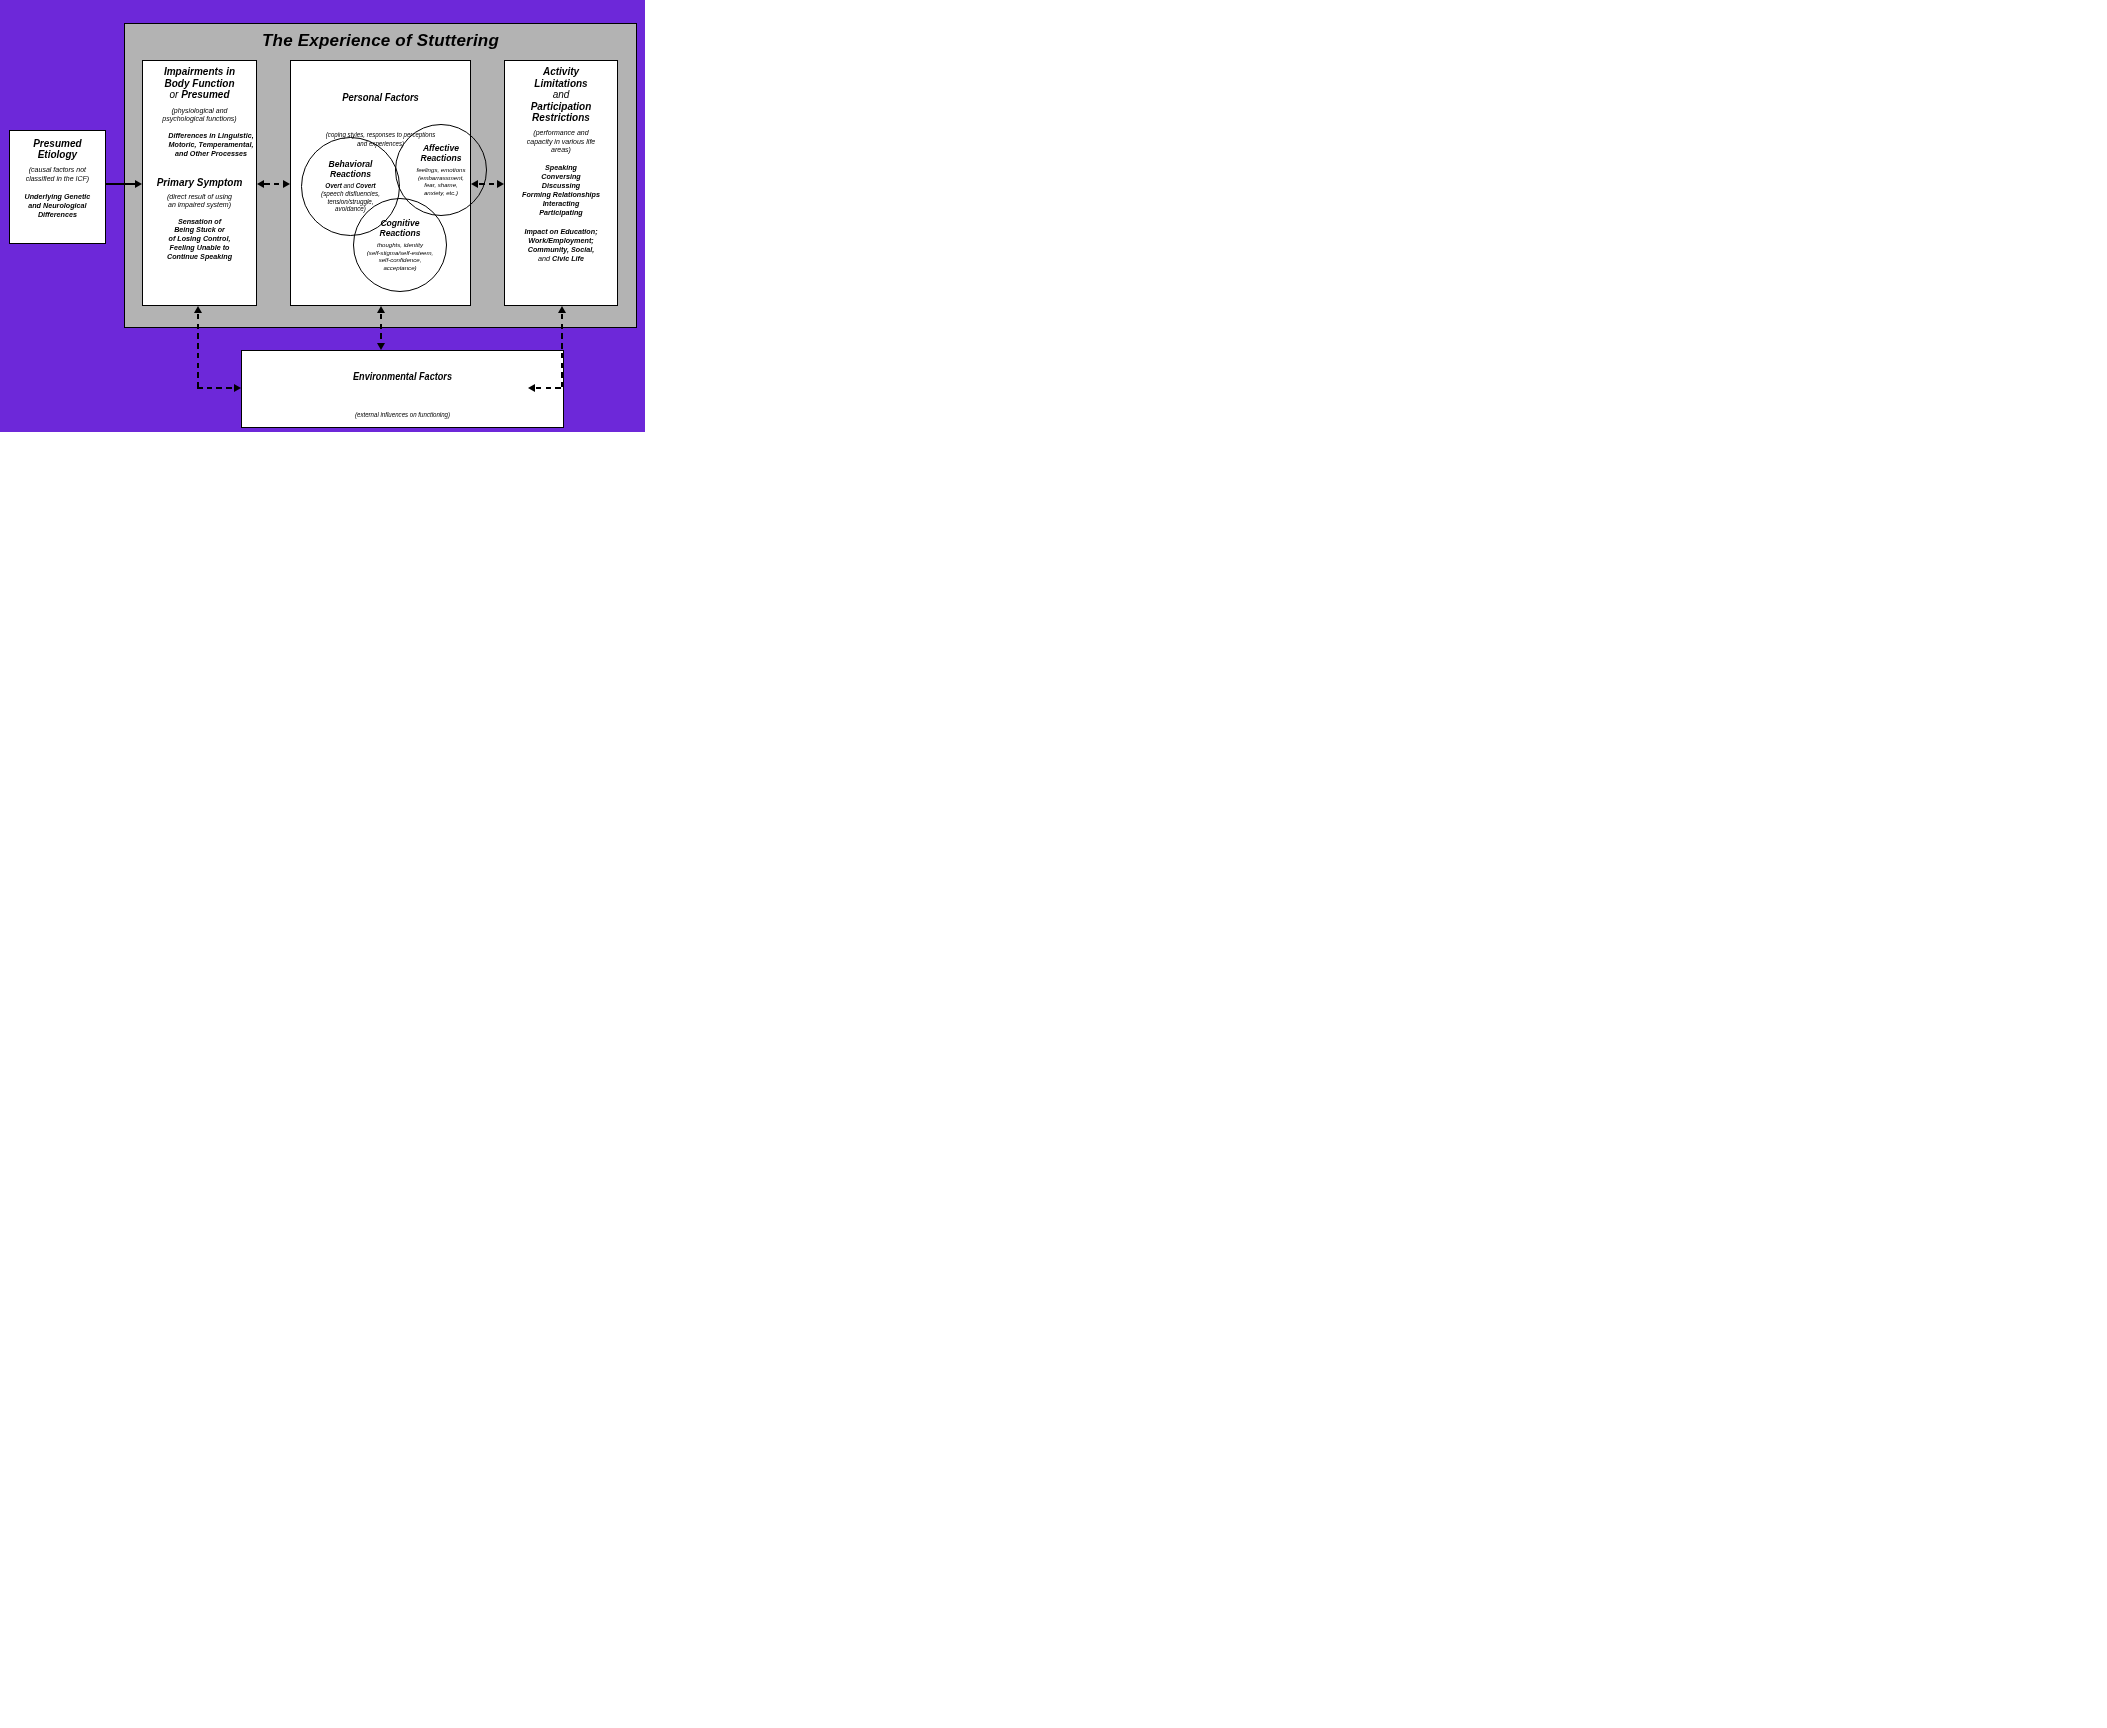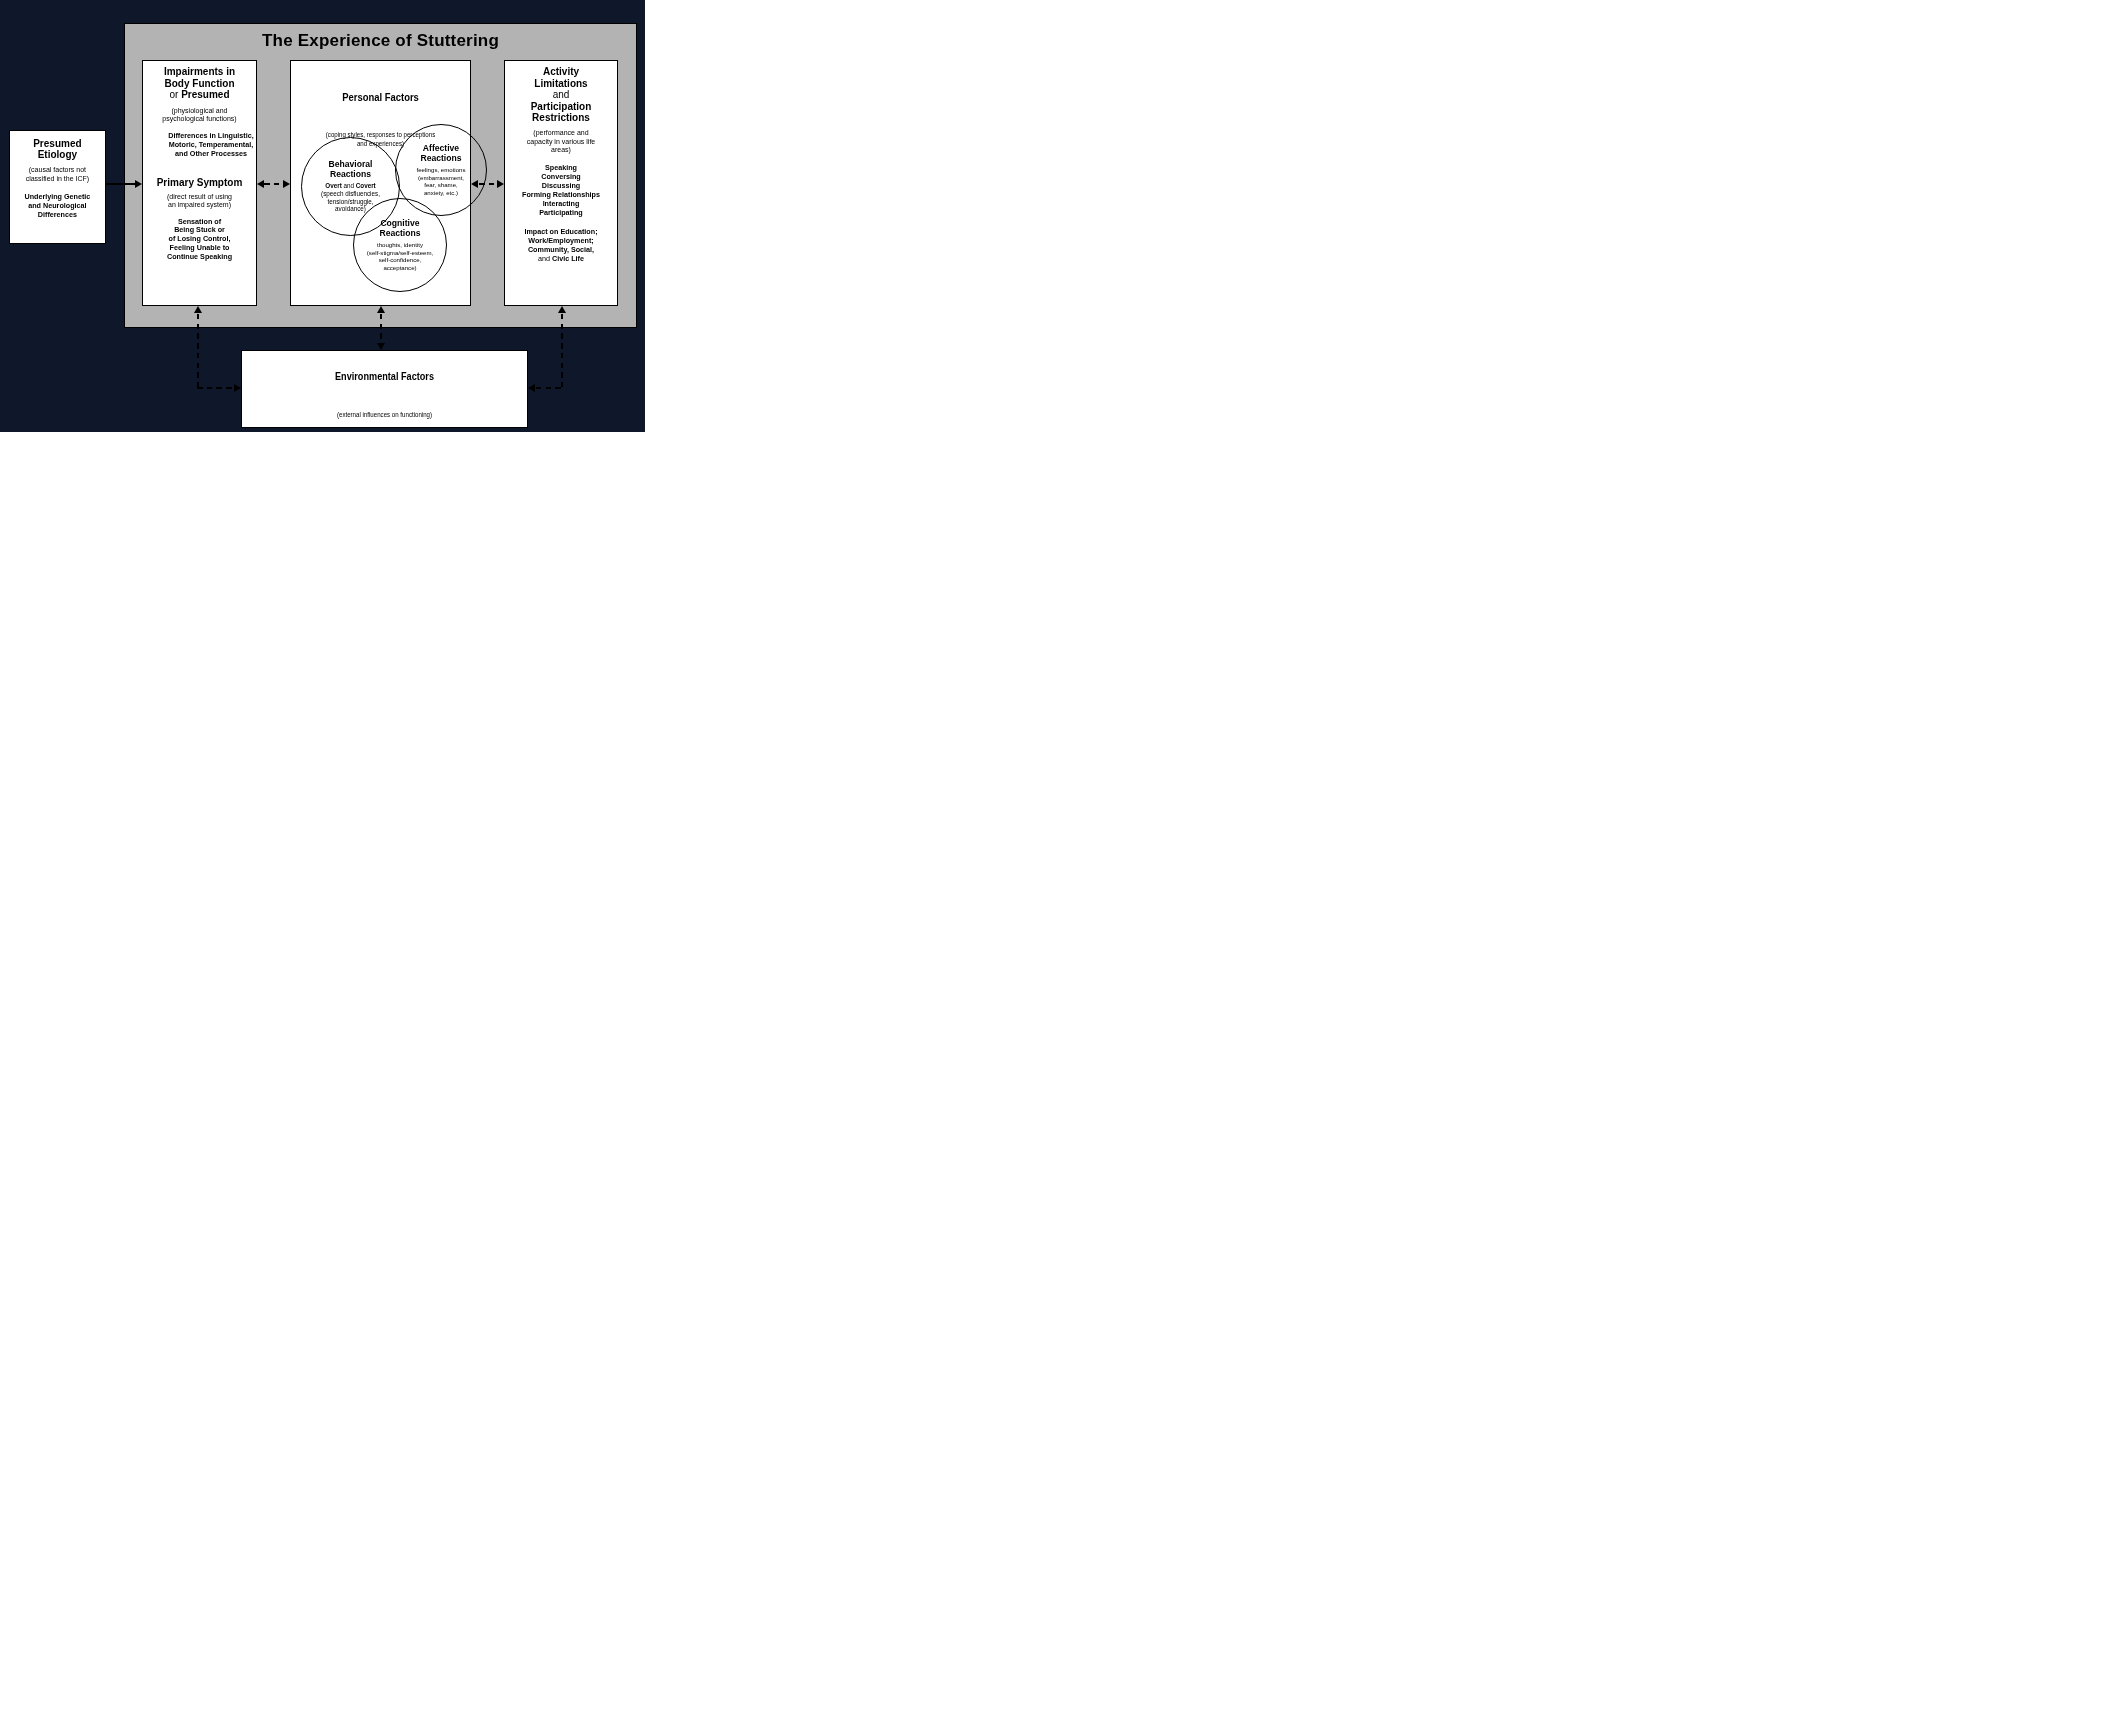--- a/index.html
+++ b/index.html
@@ -1,41 +1,42 @@
 <!DOCTYPE html>
 <html style="font-size:6.7px"><head>
 <meta charset="utf-8">
 <style>
   html,body{margin:0;padding:0;background:#ffffff;}
   .canvas{
     position:relative;
     width:645px;height:432px;
-    background:#0f172a;
+    background:#6d28d9;
     font-family:"Liberation Sans", sans-serif;
     color:#000;
     overflow:hidden;
+    font-style:italic;
   }
   .gray-box{
     position:absolute;left:124px;top:23px;width:513px;height:305px;
     background:#b3b3b3;border:1.7px solid #000;box-sizing:border-box;z-index:1;
   }
   .main-title{
     position:absolute;left:0;top:6.7px;width:100%;
     text-align:center;font-size:17px;font-weight:bold;letter-spacing:0.2px;
     white-space:pre-line;
   }
   .wbox{
     position:absolute;background:#fff;border:1.3px solid #000;box-sizing:border-box;
     z-index:2;text-align:center;
   }
   .box-impairments{left:142px;top:60px;width:115px;height:246px;}
   .box-personal{left:290px;top:60px;width:181px;height:246px;}
   .box-activity{left:504px;top:60px;width:114px;height:246px;}
   .box-presumed{left:8.9px;top:130px;width:97px;height:114px;}
-  .box-environmental{left:241px;top:350px;width:287px;height:78px;border-width:1.3px;}
+  .box-environmental{left:241px;top:350px;width:323px;height:78px;border-width:1.3px;}
   .h1{font-size:10px;font-weight:bold;line-height:1.16;white-space:pre-line;}
   .h1 span{white-space:pre-line;}
   .sub{font-size:7px;line-height:1.22;white-space:pre-line;margin-top:5px;}
   .bbody{font-size:7.2px;font-weight:bold;line-height:1.22;white-space:pre-line;}
   .narrow{display:block;transform:scaleX(0.83);transform-origin:50% 50%;}
   .circle{
     position:absolute;border:1.1px solid #000;border-radius:50%;
     background:transparent;box-sizing:border-box;
     display:flex;flex-direction:column;align-items:center;justify-content:center;
     text-align:center;

